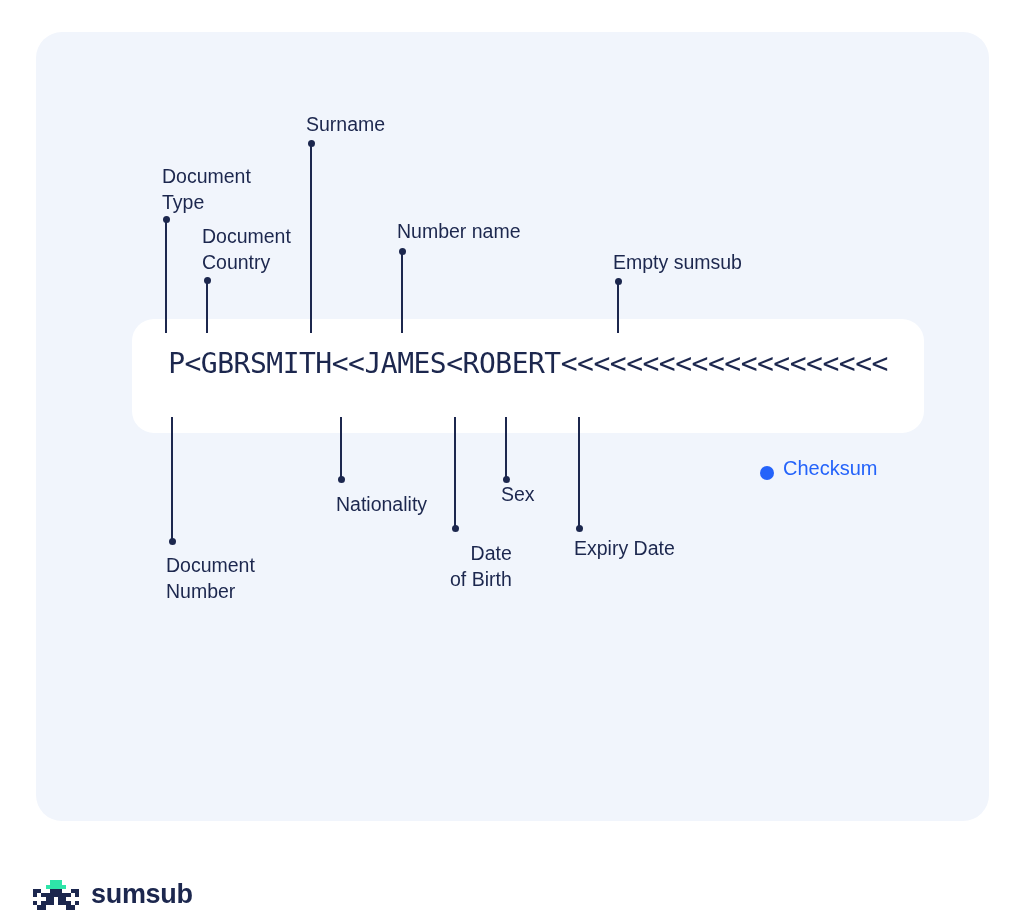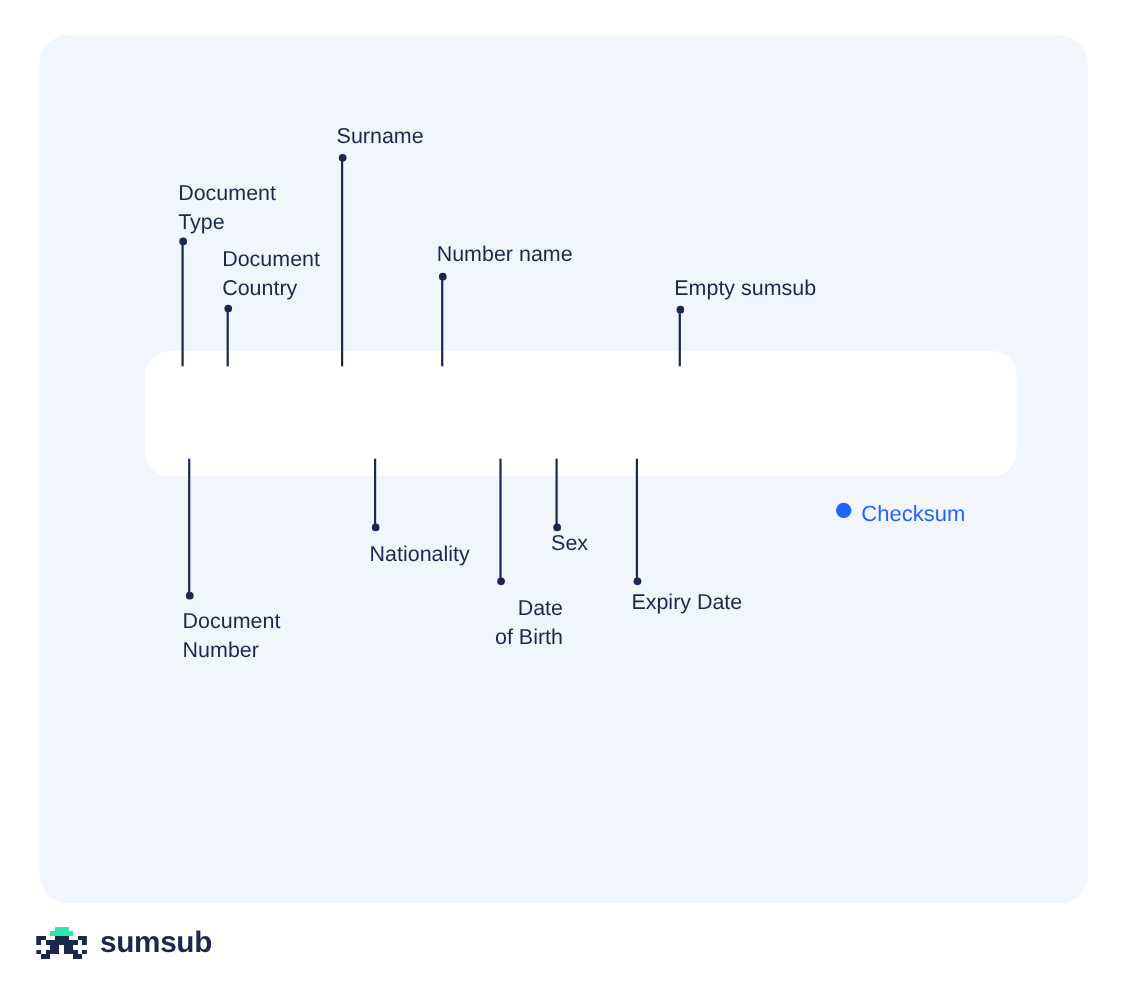--- a/index.html
+++ b/index.html
@@ -21,34 +21,35 @@
     color:#1C274E; letter-spacing:-0.5px; white-space:nowrap;
   }
   .mrz-line span { display:inline; }
   .cs { color:#2463FA; }
   .vline { position:absolute; width:2px; background:#1C274E; }
   .dot { position:absolute; width:7px; height:7px; border-radius:50%; background:#1C274E; }
   .callout-label {
     position:absolute; font-size:19.5px; font-weight:400; line-height:26px;
     color:#1C274E; white-space:pre-line;
   }
-  .legend { position:absolute; left:760px; top:457px; display:flex; align-items:flex-start; gap:9px; }
+  .legend { position:absolute; left:760px; top:457px; display:flex; align-items:flex-end; gap:9px; }
   .legend-dot { width:14px; height:14px; border-radius:50%; background:#2463FA; }
   .legend-label { font-size:20px; font-weight:500; color:#2463FA; }
-  .logo { position:absolute; left:33px; top:841px; display:flex; align-items:center; gap:12px;text-align:right; }
+  .logo { position:absolute; left:33px; top:879px; display:flex; align-items:center; gap:12px;text-align:right; }
   .logo-text { font-size:27px; font-weight:700; color:#1C274E; letter-spacing:-0.3px; }
 </style>
 </head>
 <body>
 
 <div class="page">
   <div class="card"></div>
 
   <div class="mrz-box">
     <div class="mrz-text">
+      <div class="mrz-line"><span>P&lt;GBRSMITH&lt;&lt;JAMES&lt;ROBERT&lt;&lt;&lt;&lt;&lt;&lt;&lt;&lt;&lt;&lt;&lt;&lt;&lt;&lt;&lt;&lt;&lt;&lt;&lt;&lt;</span></div>
     </div>
   </div>
 
   <div>
     <div class="callout-label" style="left:306px; top:111px;">Surname</div>
     <div class="dot" style="left:308px; top:140px;"></div>
     <div class="vline" style="left:310px; top:143px; height:190px;"></div>
   </div>
 
   <div>

